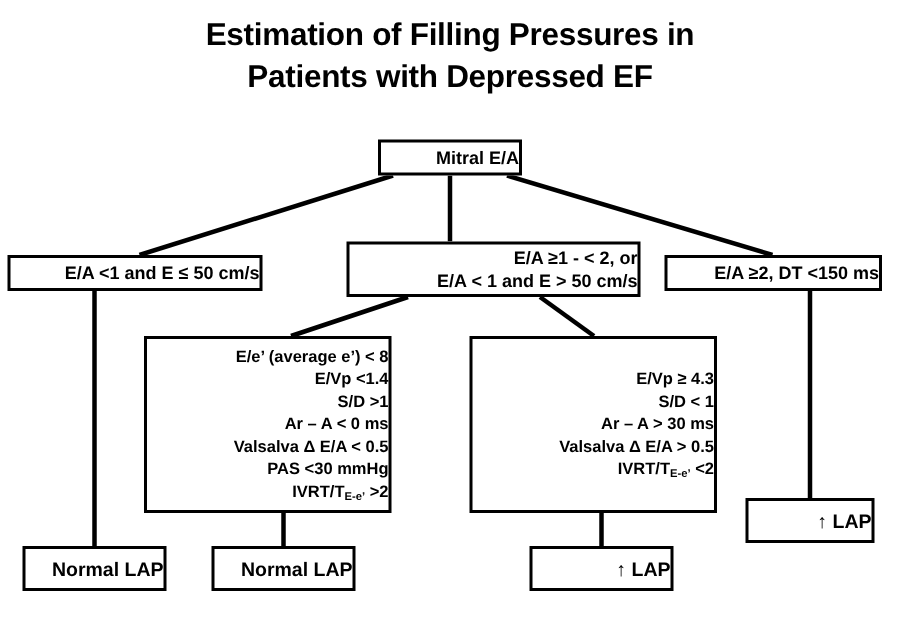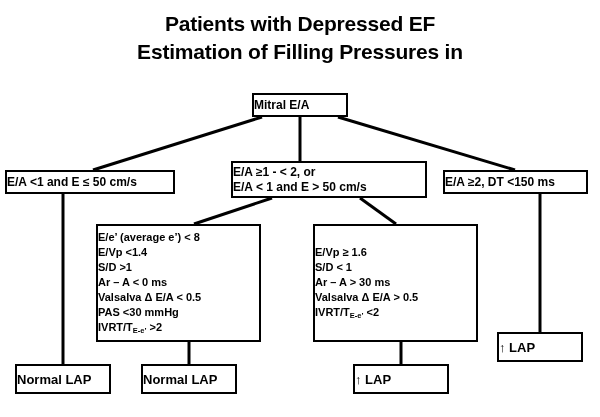--- a/index.html
+++ b/index.html
@@ -29,21 +29,21 @@
   }
   .node {
     position: absolute;
     box-sizing: border-box;
     border: 2px solid #000000;
     background: #ffffff;
     color: #000000;
     font-weight: bold;
     display: flex;
     flex-direction: column;
-    align-items: flex-start;
+    align-items: flex-end;
     justify-content: center;
     text-align: center;
     z-index: 2;
   }
   .node .line {
     display: block;
     white-space: nowrap;
   }
   
   #node-root {
@@ -102,22 +102,22 @@
     height: 417px;
     z-index: 1;
   }
 </style>
 </head>
 <body>
 
 <div id="canvas">
 
   <div id="title">
+    <div>Estimation of Filling Pressures in</div>
     <div>Patients with Depressed EF</div>
-    <div>Estimation of Filling Pressures in</div>
   </div>
 
   <svg id="edges" viewBox="0 0 600 417" xmlns="http://www.w3.org/2000/svg">
 
     <path d="M 262 117 L 93 170" stroke="#000000" stroke-width="3" fill="none"></path>
 
     <path d="M 300 117 L 300 161" stroke="#000000" stroke-width="3" fill="none"></path>
 
     <path d="M 338 117 L 515 170" stroke="#000000" stroke-width="3" fill="none"></path>
 
@@ -155,21 +155,21 @@
     <span class="line">E/e’ (average e’) &lt; 8</span>
     <span class="line">E/Vp &lt;1.4</span>
     <span class="line">S/D &gt;1</span>
     <span class="line">Ar – A &lt; 0 ms</span>
     <span class="line">Valsalva Δ E/A &lt; 0.5</span>
     <span class="line">PAS &lt;30 mmHg</span>
     <span class="line"><span>IVRT/T</span><sub>E-e’</sub><span> &gt;2</span></span>
   </div>
 
   <div class="node" id="node-criteria-right">
-    <span class="line">E/Vp ≥ 1.6</span>
+    <span class="line">E/Vp ≥ 4.3</span>
     <span class="line">S/D &lt; 1</span>
     <span class="line">Ar – A &gt; 30 ms</span>
     <span class="line">Valsalva Δ E/A &gt; 0.5</span>
     <span class="line"><span>IVRT/T</span><sub>E-e’</sub><span> &lt;2</span></span>
   </div>
 
   <div class="node" id="node-out-1">
     <span class="line">Normal LAP</span>
   </div>
 

